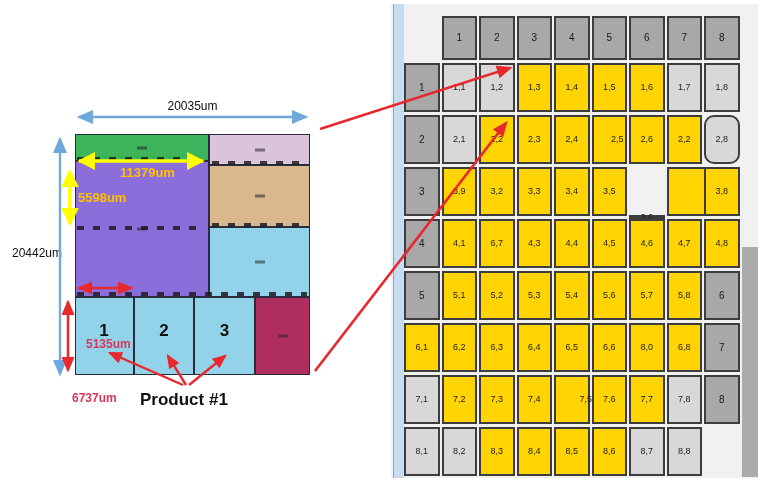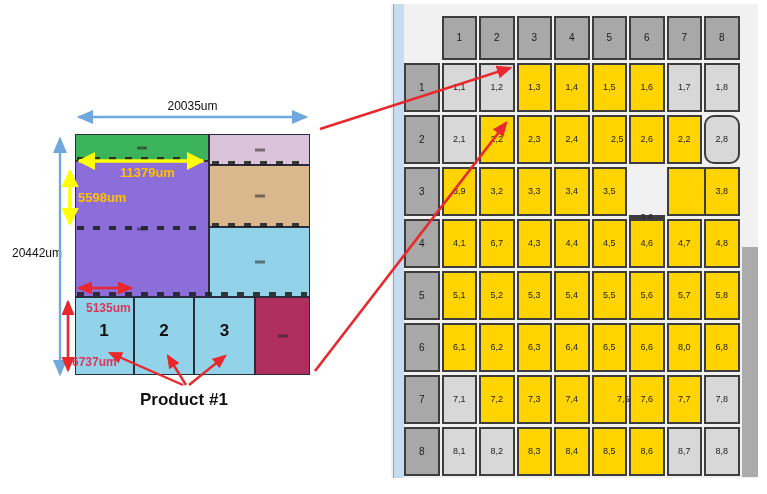--- a/index.html
+++ b/index.html
@@ -25,21 +25,21 @@
   
   .floorplan{position:absolute;left:75px;top:134px;width:235px;height:241px;z-index:4;}
   .blk{position:absolute;border:1px solid #2B2B3E;box-sizing:border-box;}
   .clabel{position:absolute;left:50%;top:50%;width:10px;height:3px;background:#222;opacity:.55;transform:translate(-50%,-50%);}
   .marks{position:absolute;height:4px;opacity:.85;z-index:5;
     background:repeating-linear-gradient(90deg,#1d1d1d 0 7px,transparent 7px 16px);}
   
   .lbl{position:absolute;z-index:8;color:#111;white-space:nowrap;}
   .dimb{font-size:12px;}
   .dimy{font-size:13px;font-weight:bold;}
-  .dimr{font-size:12px;font-weight:bold;}
+  .dimr{font-size:12px;font-weight:bold;margin-top:36px;}
   .dienum{position:absolute;z-index:8;font-size:17px;font-weight:bold;color:#111;text-align:center;}
   .product{font-size:17px;font-weight:bold;}
   
   #overlay{position:absolute;left:0;top:0;z-index:10;pointer-events:none;}
 </style>
 </head>
 <body>
 
 <div class="stage">
 
@@ -90,21 +90,20 @@
       <div class="cell" style="background: rgb(255, 212, 0);">4,4</div>
       <div class="cell" style="background: rgb(255, 212, 0);">4,5</div>
       <div class="cell" style="background: rgb(255, 212, 0);">4,6</div>
       <div class="cell" style="background: rgb(255, 212, 0);">4,7</div>
       <div class="cell" style="background: rgb(255, 212, 0);">4,8</div>
       <div class="cell hdr" style="background: rgb(168, 168, 168);">5</div>
       <div class="cell" style="background: rgb(255, 212, 0);">5,1</div>
       <div class="cell" style="background: rgb(255, 212, 0);">5,2</div>
       <div class="cell" style="background: rgb(255, 212, 0);">5,3</div>
       <div class="cell" style="background: rgb(255, 212, 0);">5,4</div>
-      <div class="cell" style="background: rgb(255, 212, 0);">5,5</div>
       <div class="cell" style="background: rgb(255, 212, 0);">5,6</div>
       <div class="cell" style="background: rgb(255, 212, 0);">5,7</div>
       <div class="cell" style="background: rgb(255, 212, 0);">5,8</div>
       <div class="cell hdr" style="background: rgb(168, 168, 168);">6</div>
       <div class="cell" style="background: rgb(255, 212, 0);">6,1</div>
       <div class="cell" style="background: rgb(255, 212, 0);">6,2</div>
       <div class="cell" style="background: rgb(255, 212, 0);">6,3</div>
       <div class="cell" style="background: rgb(255, 212, 0);">6,4</div>
       <div class="cell" style="background: rgb(255, 212, 0);">6,5</div>
       <div class="cell" style="background: rgb(255, 212, 0);">6,6</div>

